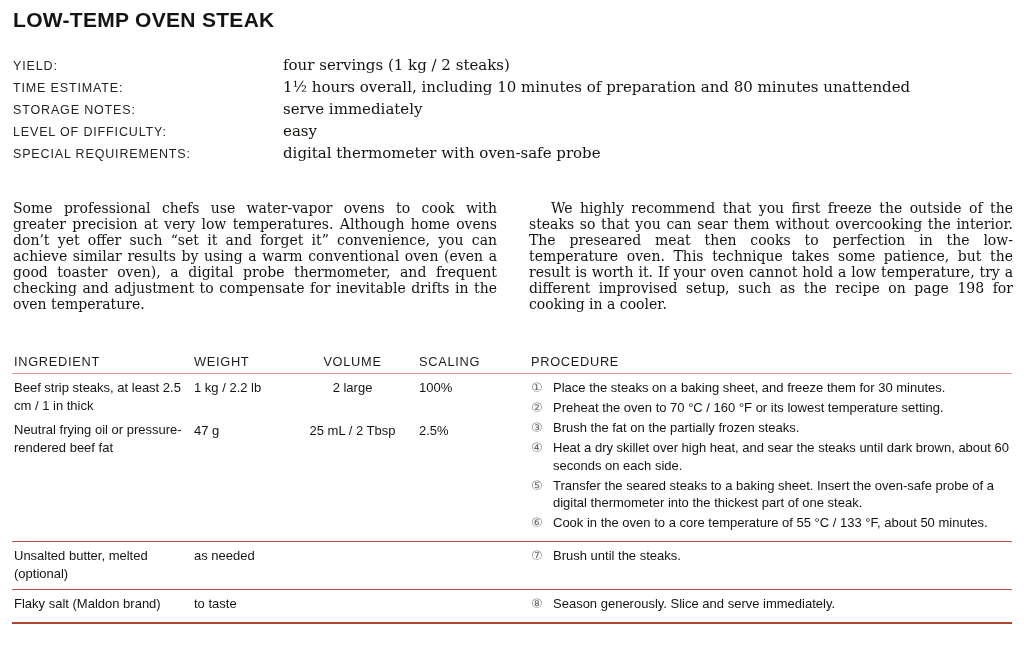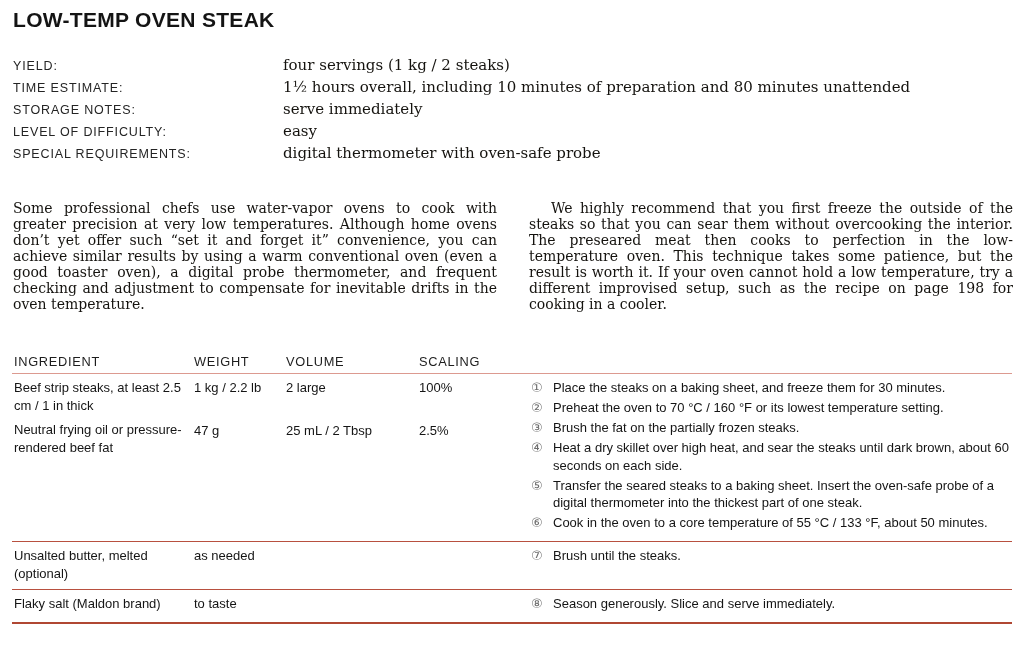--- a/index.html
+++ b/index.html
@@ -105,21 +105,21 @@
     color: #1d1d1d;
   }
 
   .row {
     display: flex;
     padding: 5px 0 7px 2px;
   }
 
   .c-ing   { width: 180px; flex: 0 0 180px; }
   .c-wt    { width:  92px; flex: 0 0  92px; }
-  .c-vol   { width: 133px; flex: 0 0 133px; }
+  .c-vol   { width: 133px; flex: 0 0 133px; text-align: center; }
   .c-scale { width: 112px; flex: 0 0 112px; }
   .c-proc  { flex: 1 1 auto; }
 
   .cell {
     font-family: "Liberation Sans", sans-serif;
     font-size: 13px;
     line-height: 17.5px;
     color: #151515;
   }
 
@@ -183,20 +183,21 @@
     </div>
   </div>
 
   <div class="table">
 
     <div class="thead">
       <div class="c-ing">INGREDIENT</div>
       <div class="c-wt">WEIGHT</div>
       <div class="c-vol">VOLUME</div>
       <div class="c-scale">SCALING</div>
+      <div class="c-proc">PROCEDURE</div>
     </div>
 
     <div class="rule-light"></div>
 
     <div class="row">
       <div class="c-ing">
         <div class="cell">Beef strip steaks, at least 2.5 cm / 1 in thick</div>
         <div class="cell" style="margin-top:7px">Neutral frying oil or pressure-rendered beef fat</div>
       </div>
       <div class="c-wt">

